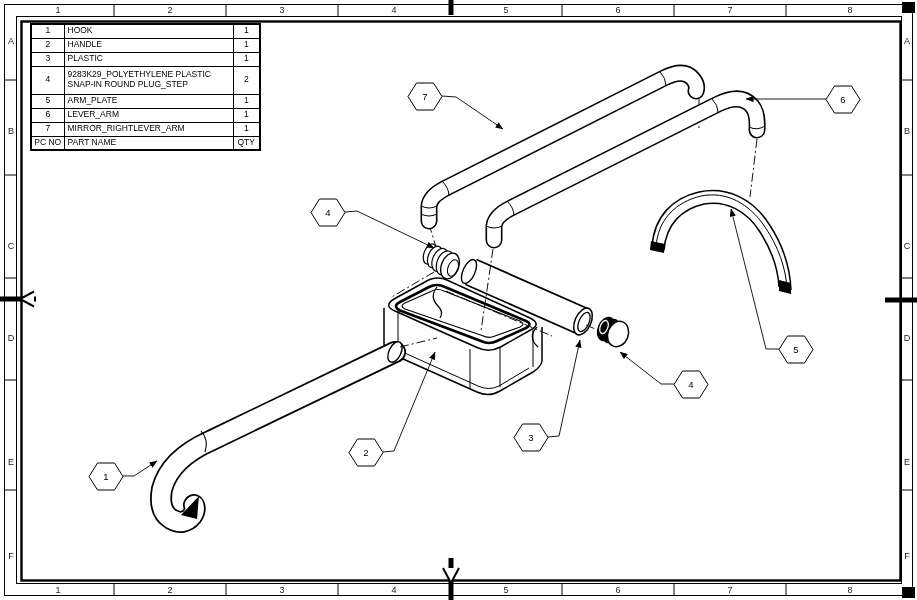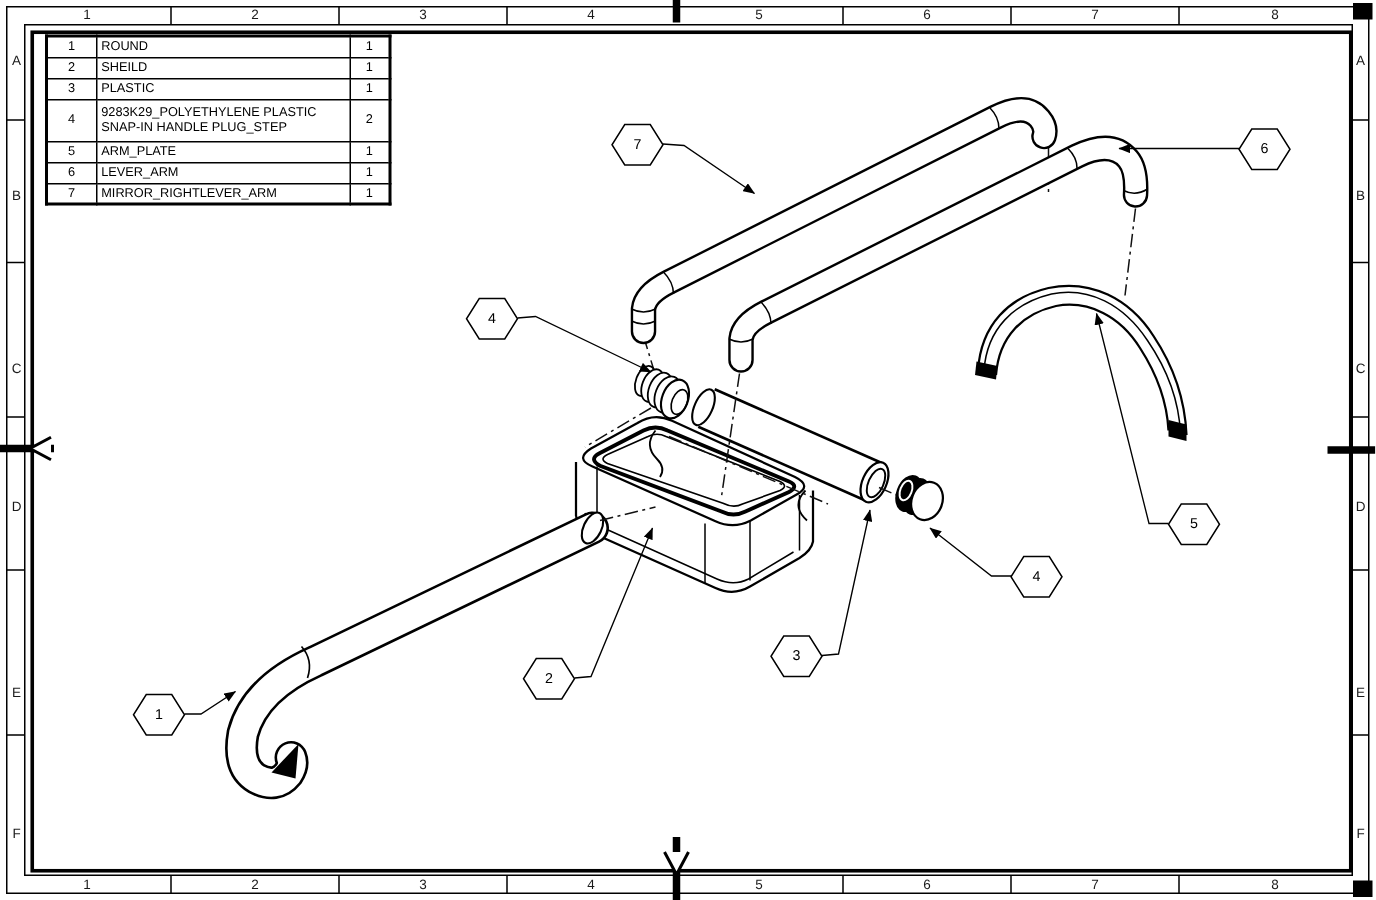--- a/index.html
+++ b/index.html
@@ -185,53 +185,58 @@
 
   <table id="parts-table">
     <colgroup>
         <col class="col-pc">
         <col class="col-name">
         <col class="col-qty">
       </colgroup>
     <tbody>
       <tr class="r-std">
         <td class="c">1</td>
-        <td>ROUND</td>
+        <td>HOOK</td>
         <td class="c">1</td>
       </tr>
       <tr class="r-std">
         <td class="c">2</td>
-        <td>SHEILD</td>
+        <td>HANDLE</td>
         <td class="c">1</td>
       </tr>
       <tr class="r-std">
         <td class="c">3</td>
         <td>PLASTIC</td>
         <td class="c">1</td>
       </tr>
       <tr class="r-tall">
         <td class="c">4</td>
-        <td>9283K29_POLYETHYLENE PLASTIC SNAP-IN HANDLE PLUG_STEP</td>
+        <td>9283K29_POLYETHYLENE PLASTIC SNAP-IN ROUND PLUG_STEP</td>
         <td class="c">2</td>
       </tr>
       <tr class="r-std">
         <td class="c">5</td>
         <td>ARM_PLATE</td>
         <td class="c">1</td>
       </tr>
       <tr class="r-std">
         <td class="c">6</td>
         <td>LEVER_ARM</td>
         <td class="c">1</td>
       </tr>
       <tr class="r-std">
         <td class="c">7</td>
         <td>MIRROR_RIGHTLEVER_ARM</td>
         <td class="c">1</td>
       </tr>
+      <tr class="r-std">
+        <td class="c">PC NO</td>
+        <td>PART NAME</td>
+        <td class="c">QTY</td>
+      </tr>
     </tbody>
   </table>
 
   <div class="balloon" style="left:88px;top:462px">
     <svg width="36" height="29">
         <polygon points="9.5,1 26.5,1 35,14.5 26.5,28 9.5,28 1,14.5" fill="#fff" stroke="#000" stroke-width="1"></polygon>
       </svg>
     <span class="num">1</span>
   </div>
   <div class="balloon" style="left:348px;top:438px">

